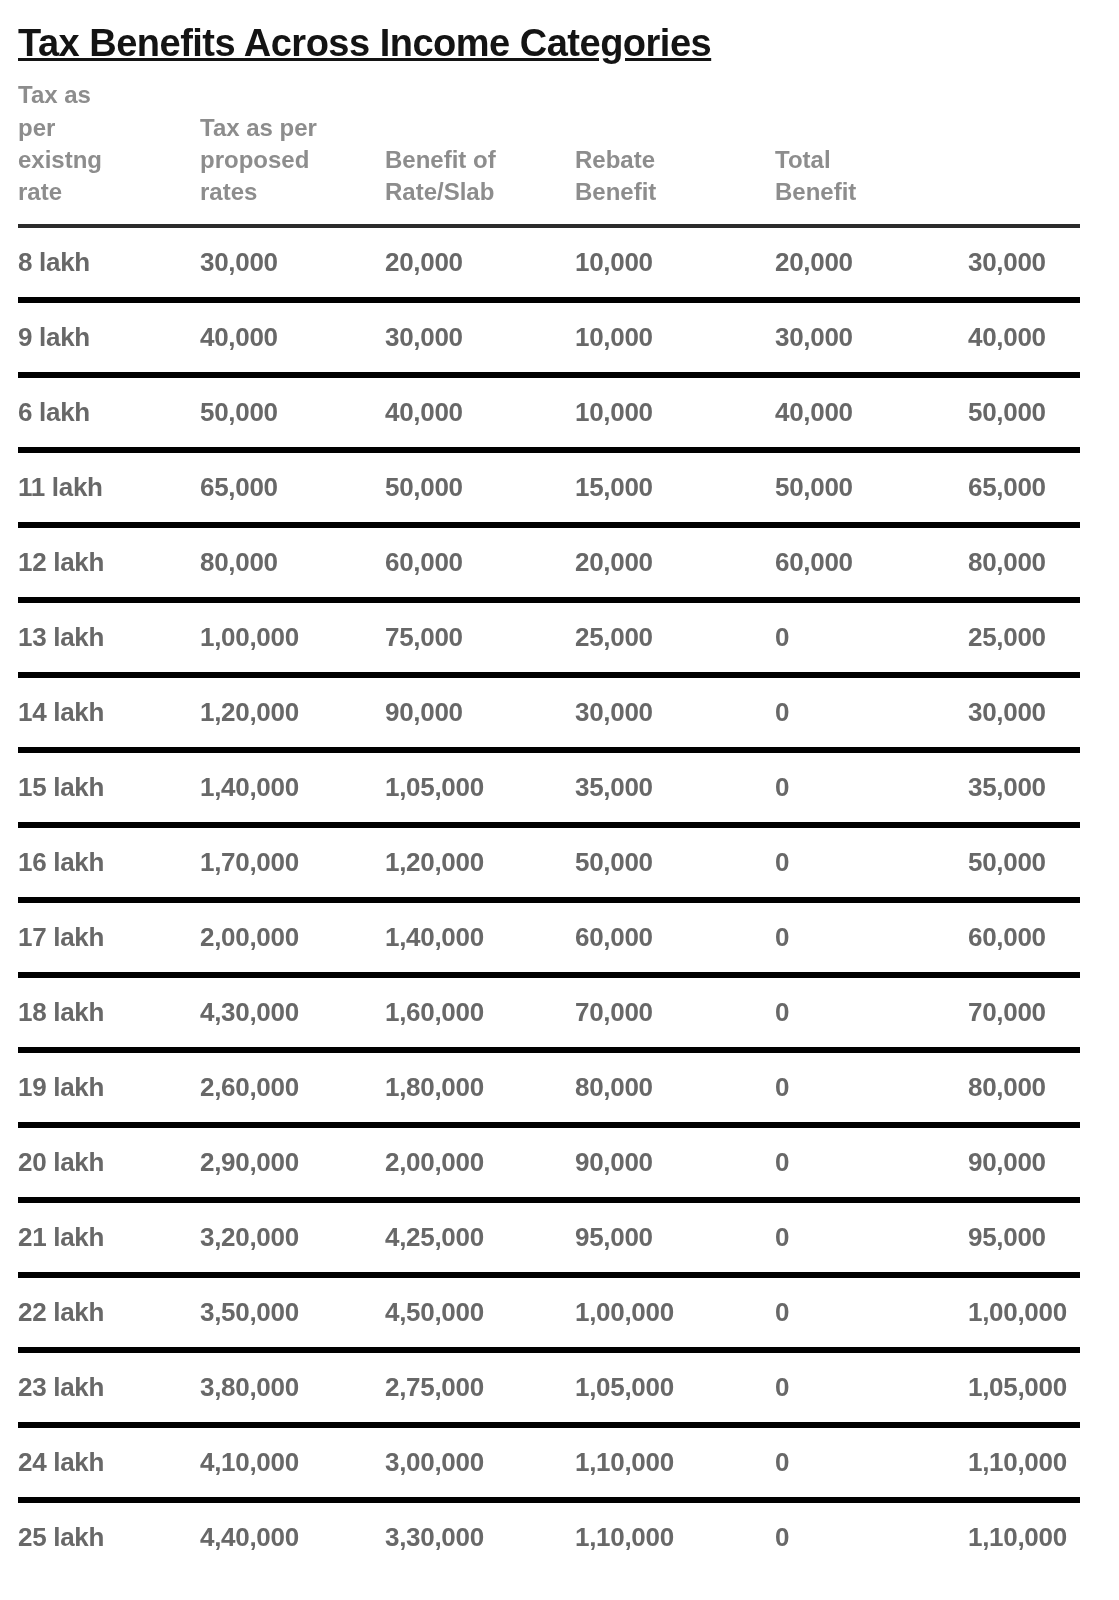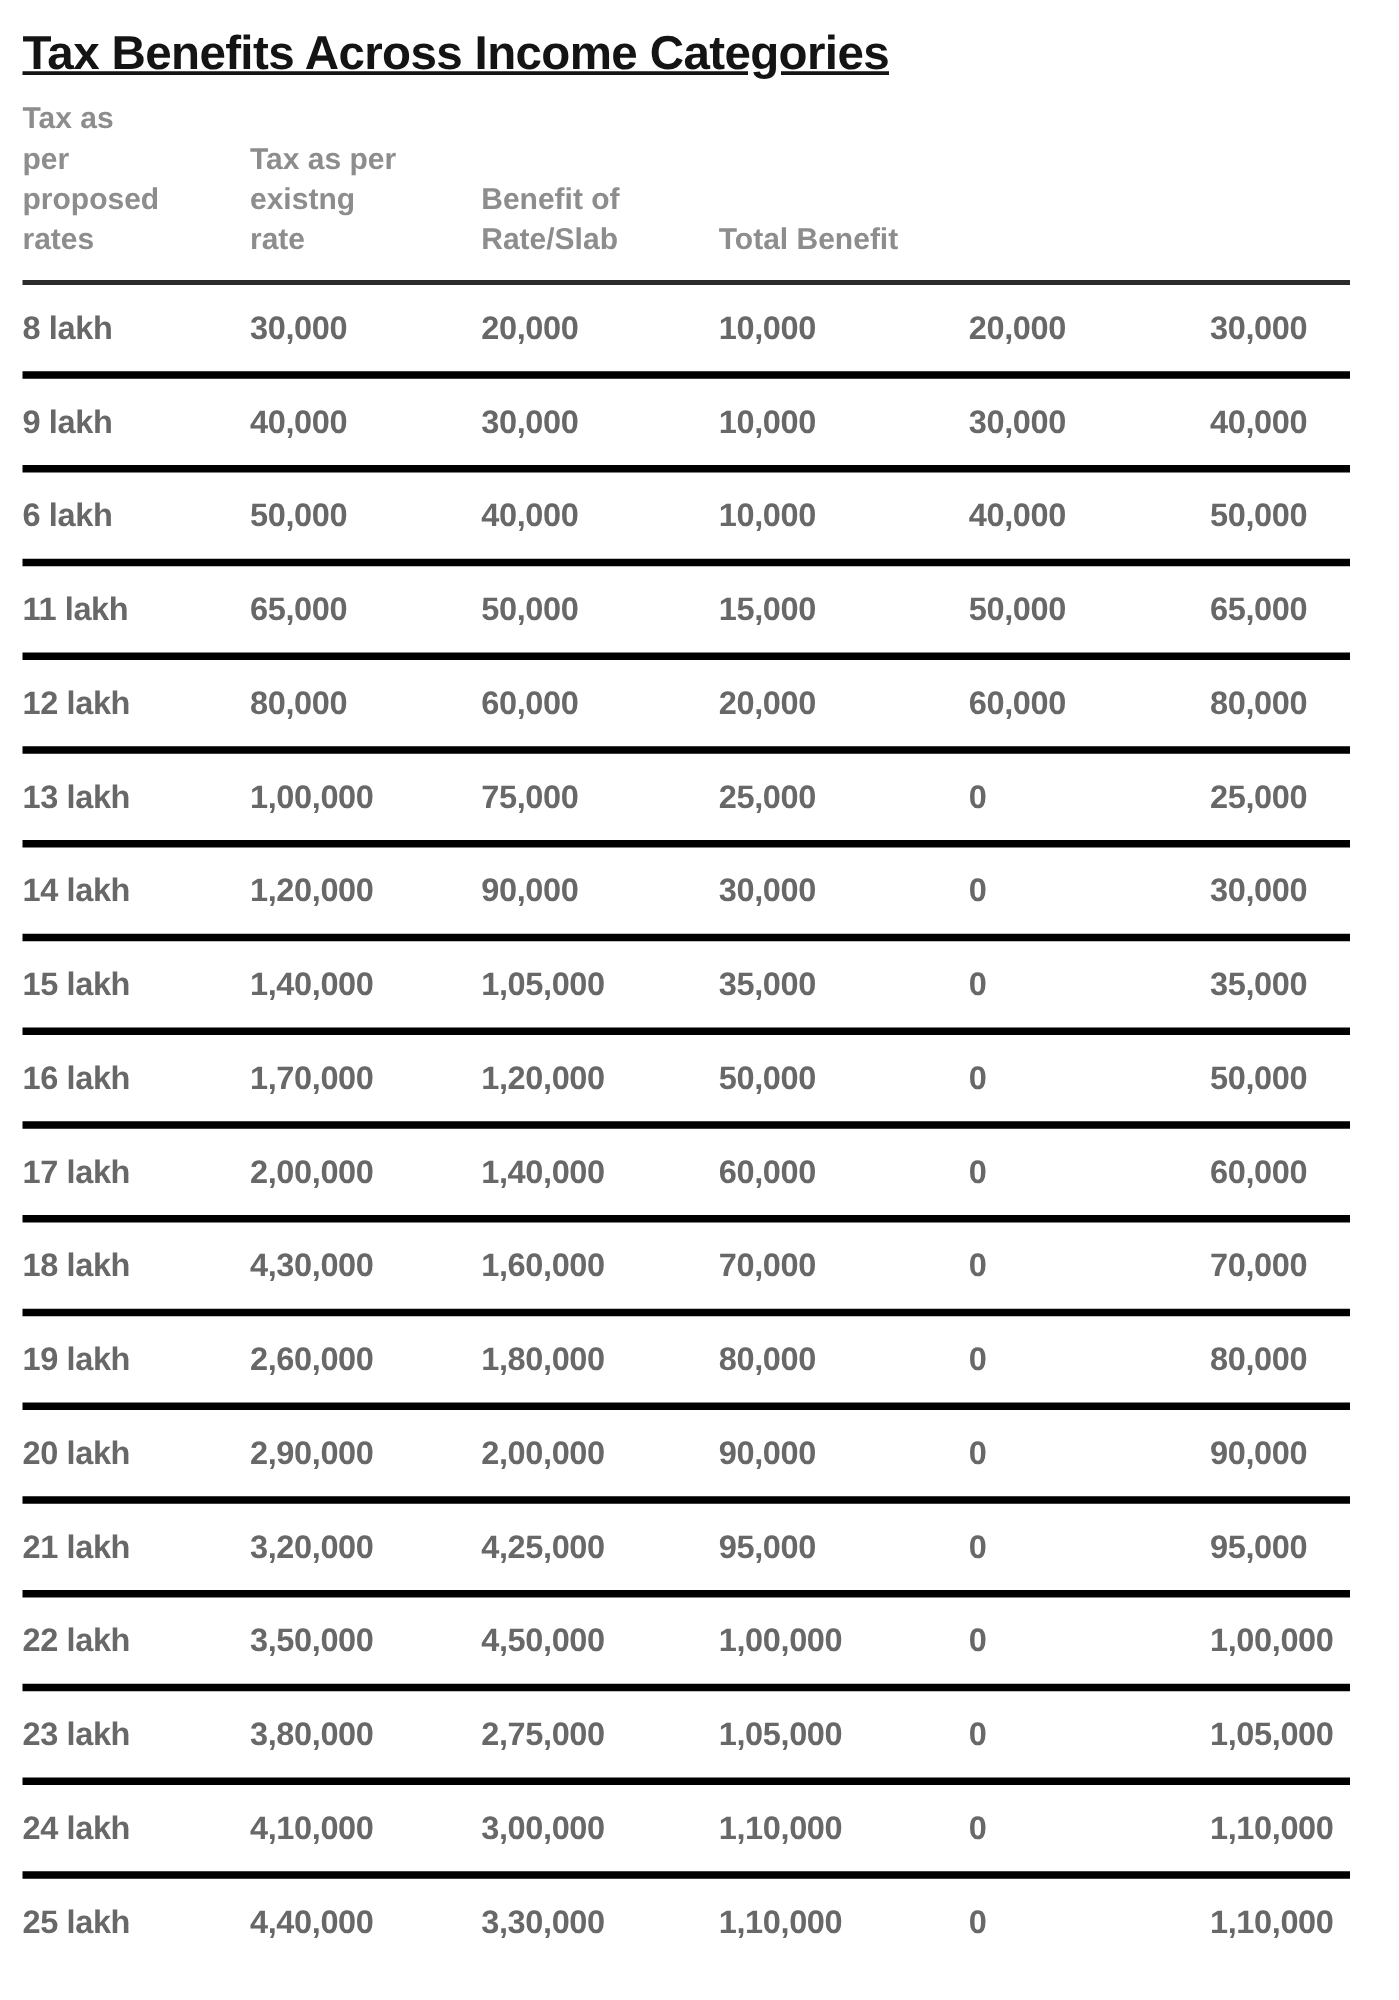--- a/index.html
+++ b/index.html
@@ -101,23 +101,24 @@
     color: transparent;
   }
 </style>
 </head>
 <body>
 
 <h1 class="page-title">Tax Benefits Across Income Categories</h1>
 
 <div class="table-wrap">
   <div class="header-row">
+      <div class="hcell"><span>Tax as per existng rate</span></div>
       <div class="hcell"><span>Tax as per proposed rates</span></div>
-      <div class="hcell"><span>Tax as per existng rate</span></div>
       <div class="hcell"><span>Benefit of Rate/Slab</span></div>
+      <div class="hcell"><span>Rebate Benefit</span></div>
       <div class="hcell"><span>Total Benefit</span></div>
     </div>
   <div>
       <div class="row">
         <div class="cell c1">8 lakh</div>
         <div class="cell c2">30,000</div>
         <div class="cell c3">20,000</div>
         <div class="cell c4">10,000</div>
         <div class="cell c5">20,000</div>
         <div class="cell c6">30,000</div>

